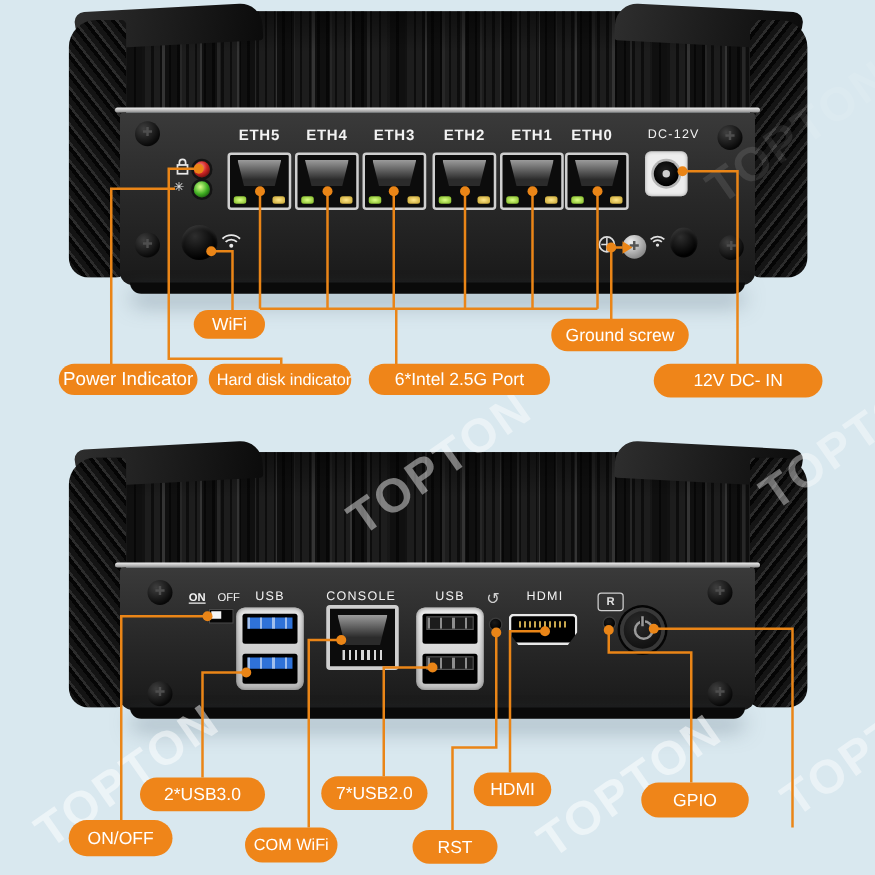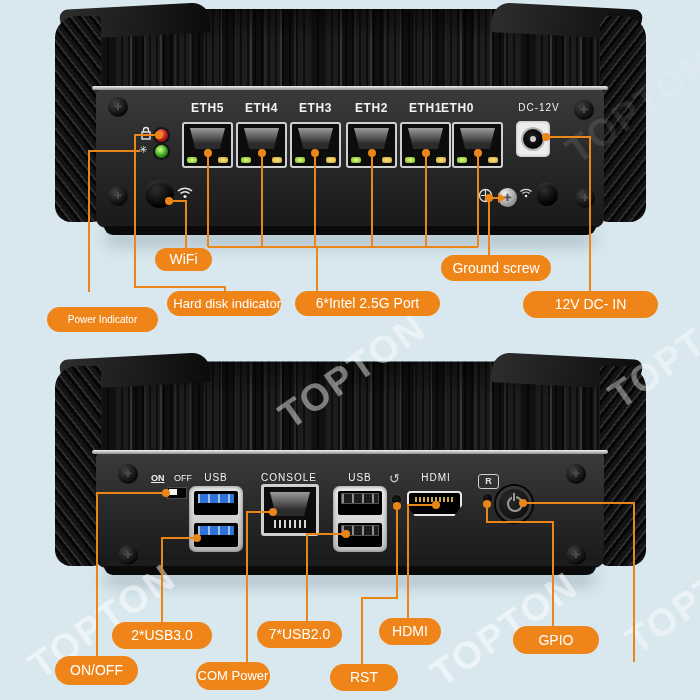--- a/index.html
+++ b/index.html
@@ -137,21 +137,21 @@
   </svg>
   <span class="led red" style="left:155px;top:129px;"></span>
   <span class="tinyico" style="left:139px;top:144px;font-size:10px;">✳</span>
   <span class="led grn" style="left:155px;top:145px;"></span>
 
   <span class="ptxt eth-lbl" style="left:182px;top:101px;width:51px;">ETH5</span>
   <span class="ptxt eth-lbl" style="left:236px;top:101px;width:51px;">ETH4</span>
   <span class="ptxt eth-lbl" style="left:290px;top:101px;width:51px;">ETH3</span>
   <span class="ptxt eth-lbl" style="left:346px;top:101px;width:51px;">ETH2</span>
   <span class="ptxt eth-lbl" style="left:400px;top:101px;width:51px;">ETH1</span>
-  <span class="ptxt eth-lbl" style="left:432px;top:101px;width:51px;">ETH0</span>
+  <span class="ptxt eth-lbl" style="left:448px;top:101px;width:51px;">ETH0</span>
 
   <div class="rj45" style="left:182px;top:122px;width:51px;height:46px;">
       <span class="clipbar"></span>
       <span class="ledg"></span>
       <span class="ledy"></span>
     </div>
   <div class="rj45" style="left:236px;top:122px;width:51px;height:46px;">
       <span class="clipbar"></span>
       <span class="ledg"></span>
       <span class="ledy"></span>
@@ -314,27 +314,27 @@
       <circle cx="273" cy="512" r="4"></circle>
         <circle cx="346" cy="534" r="4"></circle>
       <circle cx="397" cy="506" r="4"></circle>
         <circle cx="436" cy="505" r="4"></circle>
       <circle cx="487" cy="504" r="4"></circle>
         <circle cx="523" cy="503" r="4"></circle>
     </g>
   </svg>
 
   <div class="pill" style="left:155px;top:248px;width:57px;height:23px;line-height:23px;font-size:14px;border-radius:12px;">WiFi</div>
-  <div class="pill" style="left:47px;top:291px;width:111px;height:25px;line-height:25px;font-size:10px;margin-top:16px;">Power Indicator</div>
+  <div class="pill" style="left:47px;top:291px;width:111px;height:25px;line-height:25px;font-size:15px;">Power Indicator</div>
   <div class="pill" style="left:167px;top:291px;width:114px;height:25px;line-height:25px;font-size:13px;text-align:right;">Hard disk indicator</div>
   <div class="pill" style="left:295px;top:291px;width:145px;height:25px;line-height:25px;">6*Intel 2.5G Port</div>
   <div class="pill" style="left:441px;top:255px;width:110px;height:26px;line-height:26px;">Ground screw</div>
   <div class="pill" style="left:523px;top:291px;width:135px;height:27px;line-height:27px;">12V DC- IN</div>
 
   <div class="pill" style="left:112px;top:622px;width:100px;height:27px;line-height:27px;">2*USB3.0</div>
   <div class="pill" style="left:257px;top:621px;width:85px;height:27px;line-height:27px;">7*USB2.0</div>
   <div class="pill" style="left:379px;top:618px;width:62px;height:27px;line-height:27px;">HDMI</div>
   <div class="pill" style="left:513px;top:626px;width:86px;height:28px;line-height:28px;">GPIO</div>
   <div class="pill" style="left:55px;top:656px;width:83px;height:29px;line-height:29px;">ON/OFF</div>
-  <div class="pill" style="left:196px;top:662px;width:74px;height:28px;line-height:28px;font-size:13px;">COM Power</div>
+  <div class="pill" style="left:196px;top:662px;width:74px;height:28px;line-height:28px;font-size:13px;">COM WiFi</div>
   <div class="pill" style="left:330px;top:664px;width:68px;height:27px;line-height:27px;">RST</div>
 
 </div>
 
 </body></html>

